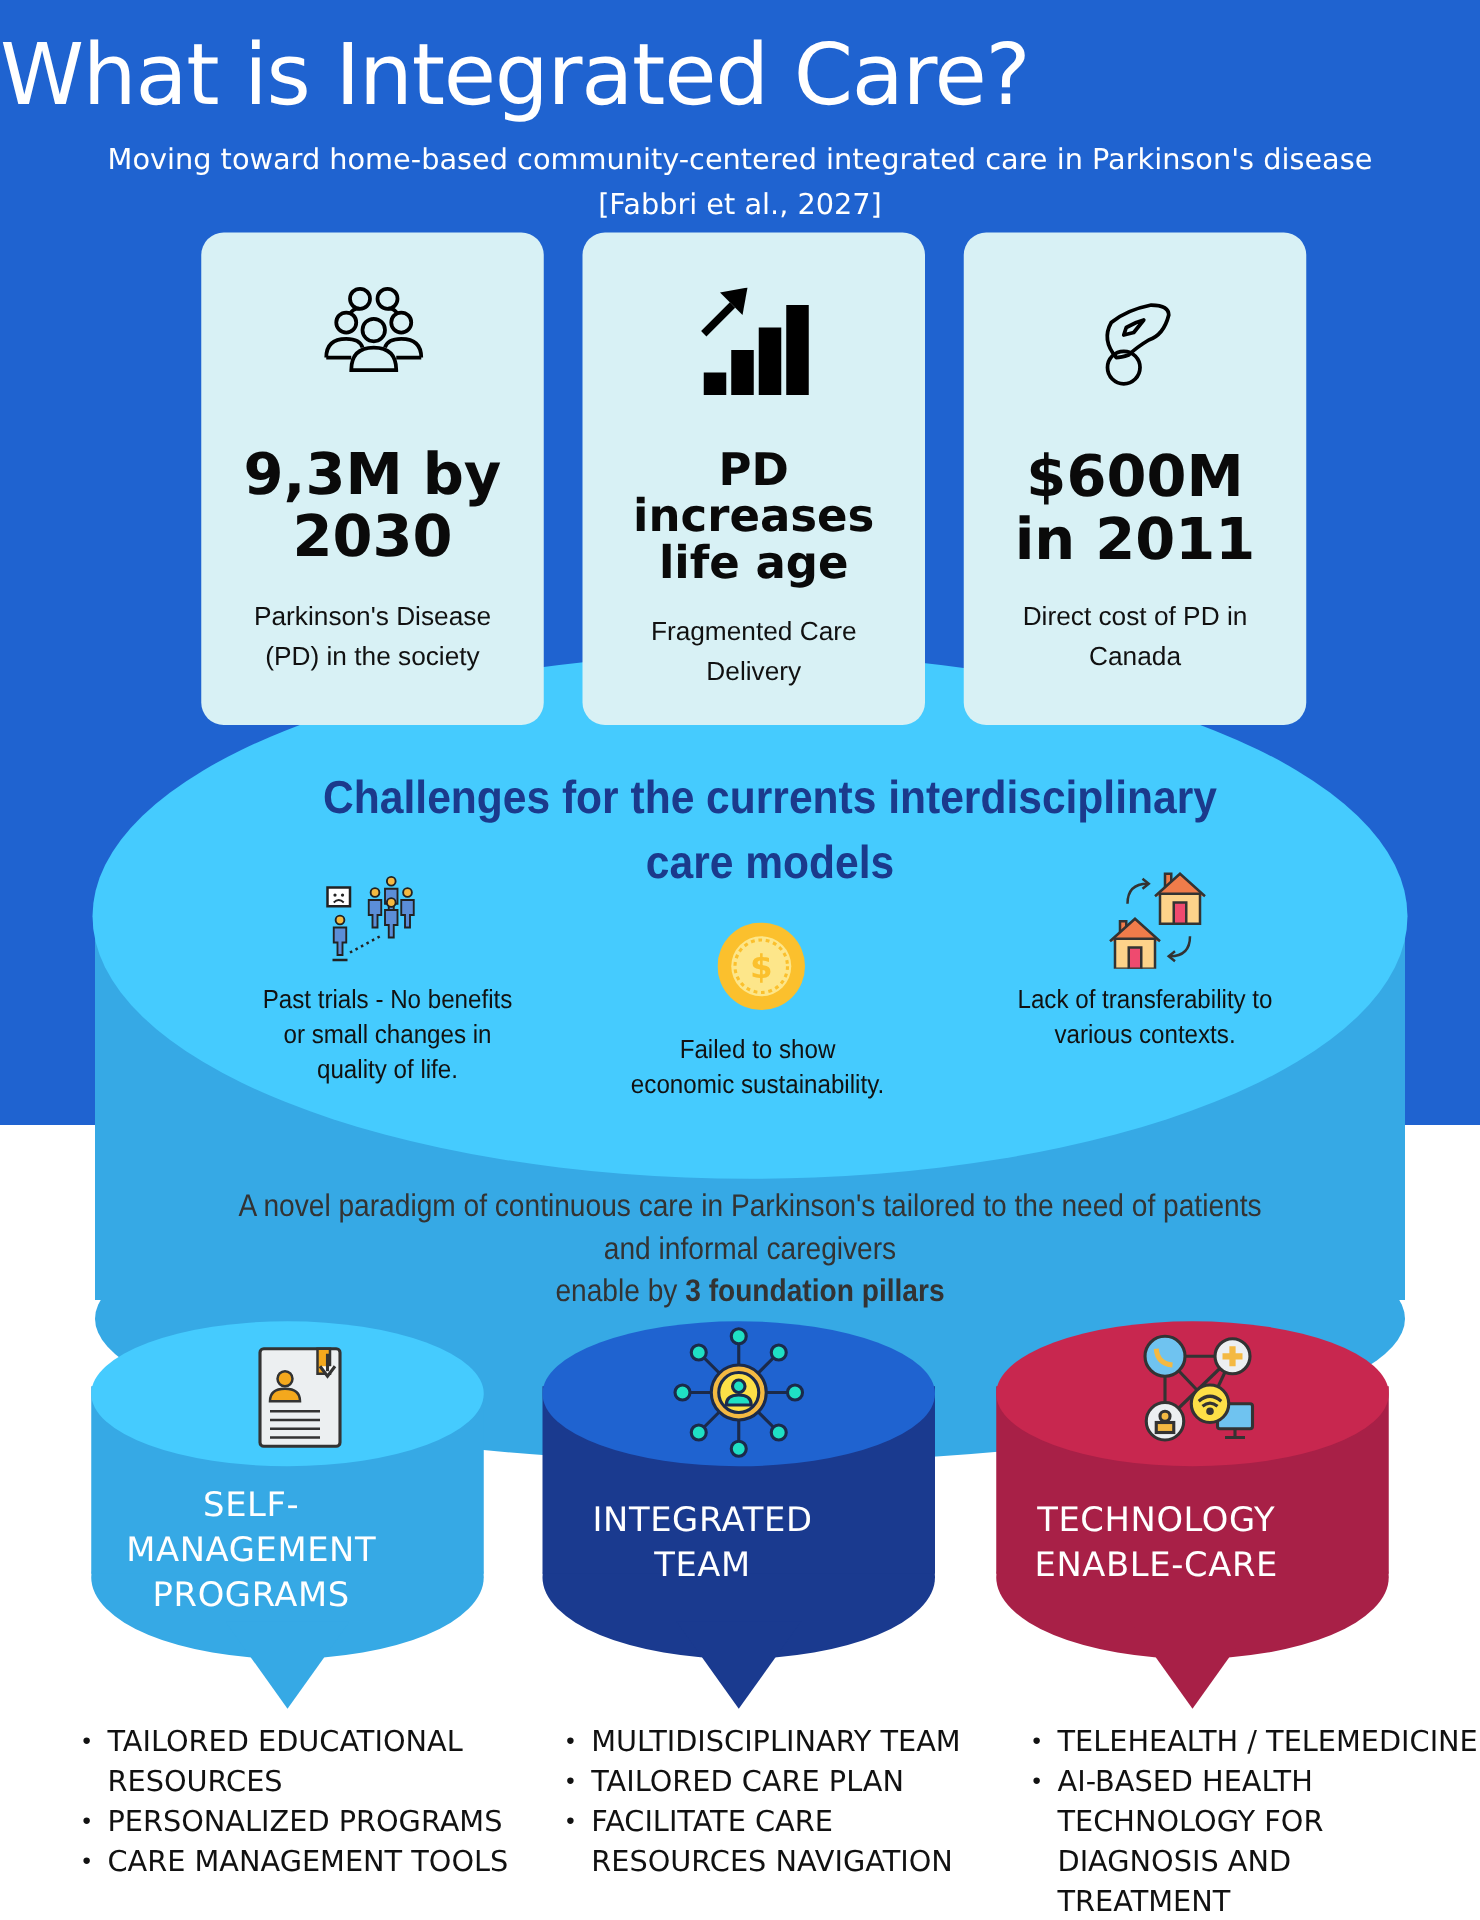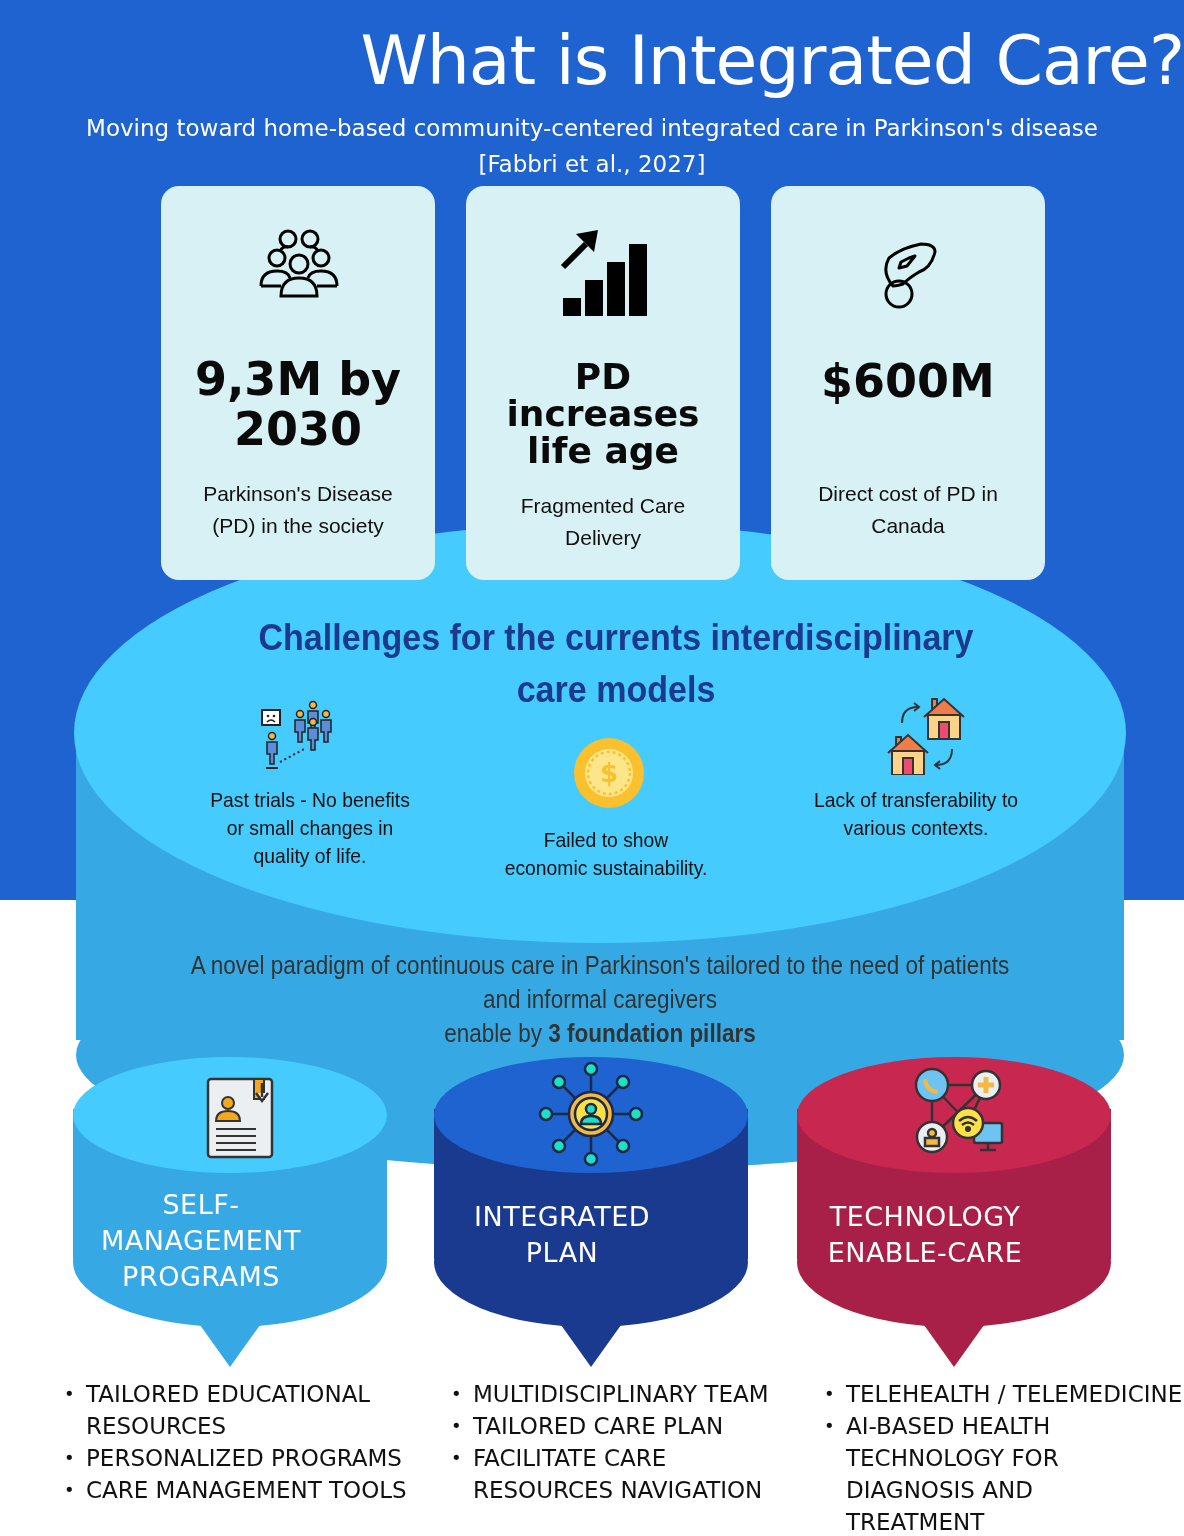--- a/index.html
+++ b/index.html
@@ -1,19 +1,19 @@
 <!DOCTYPE html>
 <html><head>
 <meta charset="utf-8">
 <style>
   html, body { margin: 0; padding: 0; }
   body { width: 1184px; height: 1536px; position: relative; overflow: hidden; background: #ffffff; font-family: "Liberation Sans", sans-serif; }
   .bg-blue { position: absolute; left: 0; top: 0; width: 1184px; height: 900px; background: #1f63d0; }
 
-  .title { position: absolute; left: 0; top: 18px; width: 1184px; text-align: right; color: #ffffff; font-family: "DejaVu Sans", sans-serif; font-weight: normal; font-size: 68px; letter-spacing: -1px; line-height: 86px; }
+  .title { position: absolute; left: 0; top: 18px; width: 1184px; text-align: left; color: #ffffff; font-family: "DejaVu Sans", sans-serif; font-weight: normal; font-size: 68px; letter-spacing: -1px; line-height: 86px; }
   .subtitle { position: absolute; left: 0; top: 110px; width: 1184px; text-align: center; color: #ffffff; font-family: "DejaVu Sans", sans-serif; font-size: 23px; line-height: 36px; }
 
   
   .big-cyl-body { position: absolute; left: 76px; top: 740px; width: 1048px; height: 300px; background: #36a9e5; }
   .big-cyl-bottom { position: absolute; left: 76px; top: 940px; width: 1048px; height: 230px; border-radius: 50%; background: #36a9e5; }
   .big-cyl-top { position: absolute; left: 74px; top: 523px; width: 1052px; height: 420px; border-radius: 50%; background: #45cbfe; }
 
   
   .card { position: absolute; top: 186px; width: 274px; height: 394px; background: #d8f1f5; border-radius: 18px; text-align: center; color: #000; }
   .card .icon { position: absolute; left: 0; top: 40px; width: 274px; height: 100px; display: flex; justify-content: center; }
@@ -107,20 +107,21 @@
 <div class="card" style="left:771px;">
   <div class="icon">
     <svg width="90" height="90" viewBox="0 0 90 90" fill="none" stroke="#000" stroke-width="3" stroke-linejoin="round">
       <path d="M30 60 Q18 46 26 32 Q38 22 58 18 Q72 18 72 26 Q68 42 56 46 Q46 52 40 58 Q34 60 30 60 Z"></path>
       <path d="M46 32 L38 36 L36 42 L44 40 L52 30 Z"></path>
       <circle cx="36" cy="68" r="13"></circle>
     </svg>
   </div>
   <div class="big" style="top:170px;font-size:46px;line-height:50px;">
     <div>$600M</div>
+    <div>in 2011</div>
   </div>
   <div class="desc" style="top:292px;">
     <div>Direct cost of PD in</div>
     <div>Canada</div>
   </div>
 </div>
 
 <div class="challenges-title">
   <div>Challenges for the currents interdisciplinary</div>
   <div>care models</div>
@@ -244,21 +245,21 @@
           <circle cx="87" cy="87" r="6" fill="#1fe0c4"></circle>
         <circle cx="55" cy="55" r="22" fill="#f4b942"></circle>
         <circle cx="55" cy="55" r="16" fill="#fde047"></circle>
         <circle cx="55" cy="50" r="5" fill="#1fe0c4"></circle>
         <path d="M45 65 Q45 57 55 57 Q65 57 65 65 Z" fill="#1fe0c4"></path>
       </g>
     </svg>
   </div>
   <div class="p-label" style="top:142px;">
     <div>INTEGRATED</div>
-    <div>PLAN</div>
+    <div>TEAM</div>
   </div>
 </div>
 
 <div class="pillar" style="left:797px;">
   <div class="p-bottom" style="background:#a82047;"></div>
   <div class="p-body" style="background:#a82047;"></div>
   <div class="p-tip" style="border-top:70px solid #a82047;"></div>
   <div class="p-top" style="background:#c8274f;"></div>
   <div class="p-icon">
     <svg width="100" height="100" viewBox="0 0 100 100">

